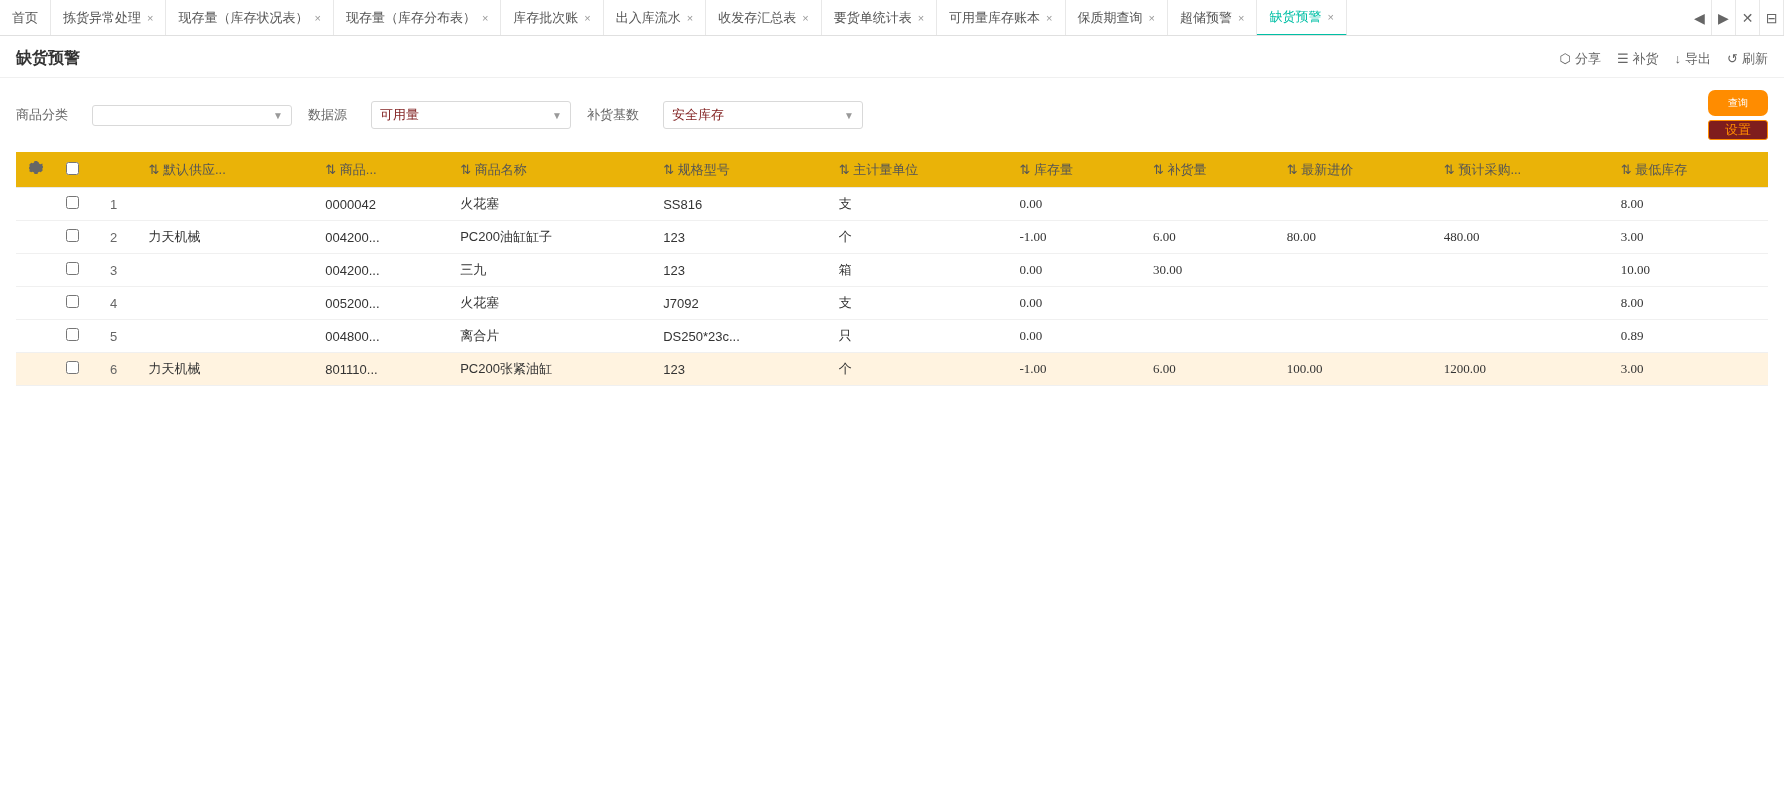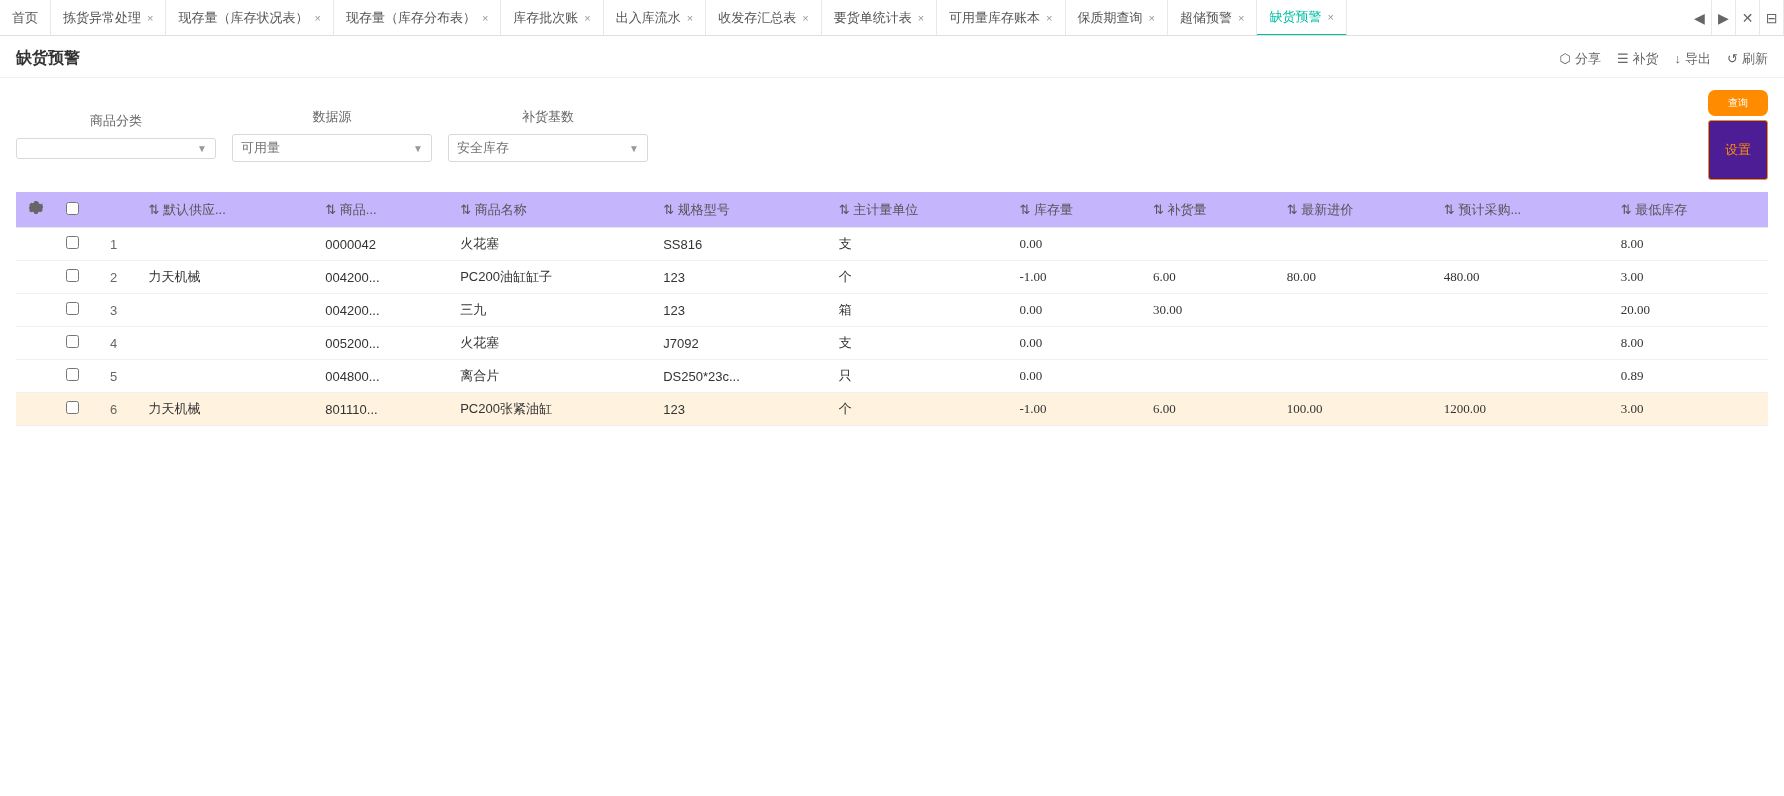--- a/index.html
+++ b/index.html
@@ -89,22 +89,21 @@
     .filter-area {
       display: flex;
       align-items: center;
       padding: 12px 16px;
       gap: 16px;
       flex-wrap: wrap;
     }
     .filter-group {
       display: flex;
       align-items: center;
-      gap: 8px;
-      flex-direction: column;
+      gap: 24px;
     }
     .filter-label {
       color: #666;
       font-size: 13px;
       white-space: nowrap;
     }
     .filter-select {
       display: flex;
       align-items: center;
       border: 1px solid #d9d9d9;
@@ -113,38 +112,38 @@
       min-width: 200px;
       cursor: pointer;
       background: #fff;
       font-size: 13px;
       justify-content: space-between;
     }
     .filter-select .chevron { color: #999; font-size: 10px; margin-left: 8px; }
 
     .filter-value {
       font-size: 13px;
-      color: #737373;
+      color: #7f1d1d;
     }
 
     .btn-query {
       background: #ff8c00;
       color: #fff;
       border: none;
       padding: 6px 20px;
       border-radius: 7px;
       cursor: pointer;
       font-size: 10px;
     }
 
     .btn-settings {
-      background: #4c1d95;
+      background: #7f1d1d;
       color: #ff8c00;
       border: 1px solid #ff8c00;
-      padding: 20px 16px;
+      padding: 0 16px;
       border-radius: 3px;
       cursor: pointer;
       font-size: 13px;
       margin-left: 24px;
     }
 
     .filter-right {
       margin-left: auto;
       display: flex;
       flex-direction: column;
@@ -156,21 +155,21 @@
     .table-container {
       padding: 0 16px;
       overflow-x: auto;
     }
     table {
       width: 100%;
       border-collapse: collapse;
       font-size: 13px;
     }
     thead tr {
-      background: #c4b5fd;
+      background: #eab308;
     }
     thead th {
       padding: 8px 10px;
       text-align: left;
       font-weight: normal;
       color: #555;
       border-bottom: 1px solid #e8e8e8;
       white-space: nowrap;
       cursor: pointer;
     }
@@ -380,21 +379,21 @@
       <td class="row-num td-center">3</td>
       <td></td>
       <td>004200...</td>
       <td>三九</td>
       <td>123</td>
       <td>箱</td>
       <td class="td-right">0.00</td>
       <td class="td-right">30.00</td>
       <td class="td-right"></td>
       <td class="td-right"></td>
-      <td class="td-right">20.00</td>
+      <td class="td-right">10.00</td>
     </tr>
           <tr>
       <td class="settings-cell"></td>
       <td class="checkbox-cell">
         <input type="checkbox" style="">
       </td>
       <td class="row-num td-center">4</td>
       <td></td>
       <td>005200...</td>
       <td>火花塞</td>

